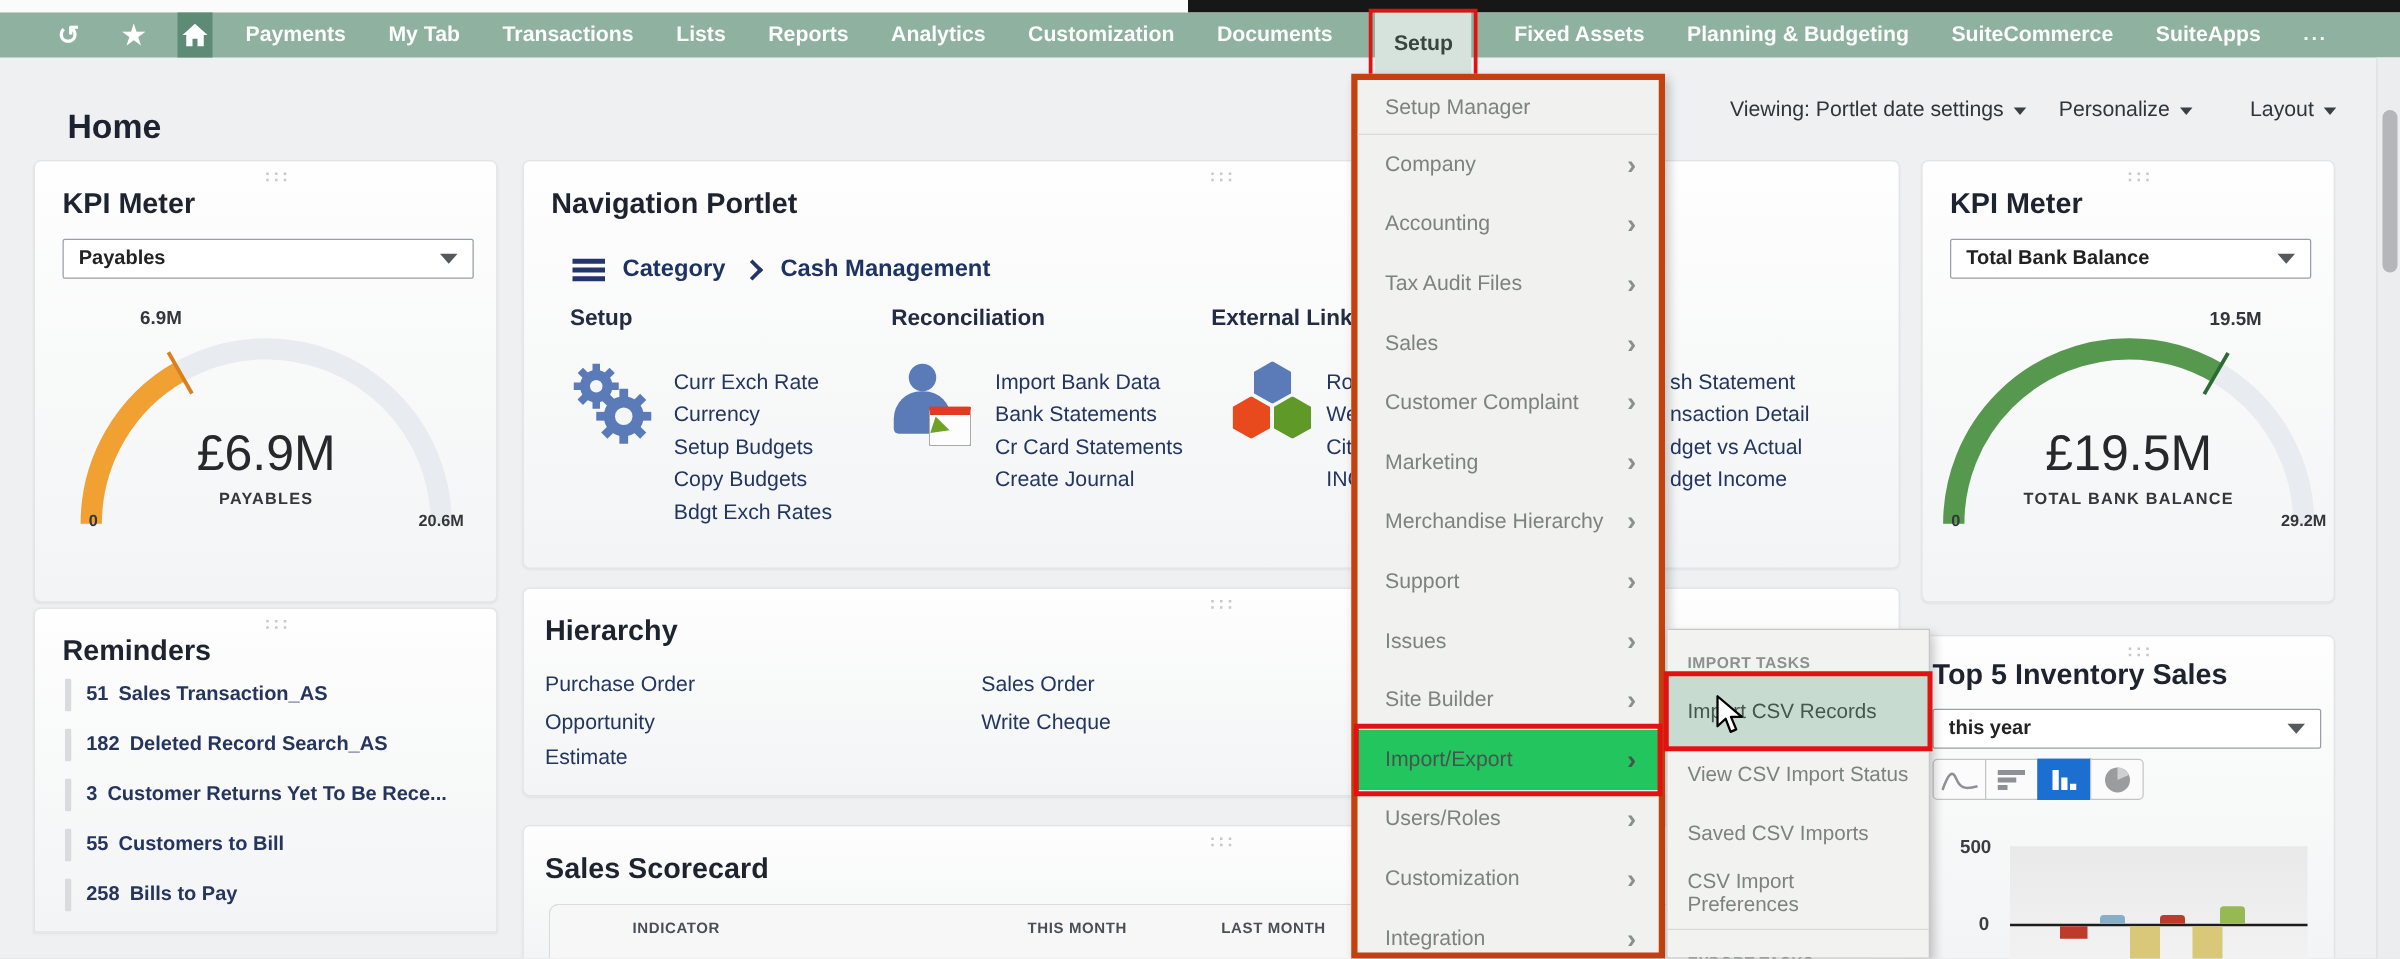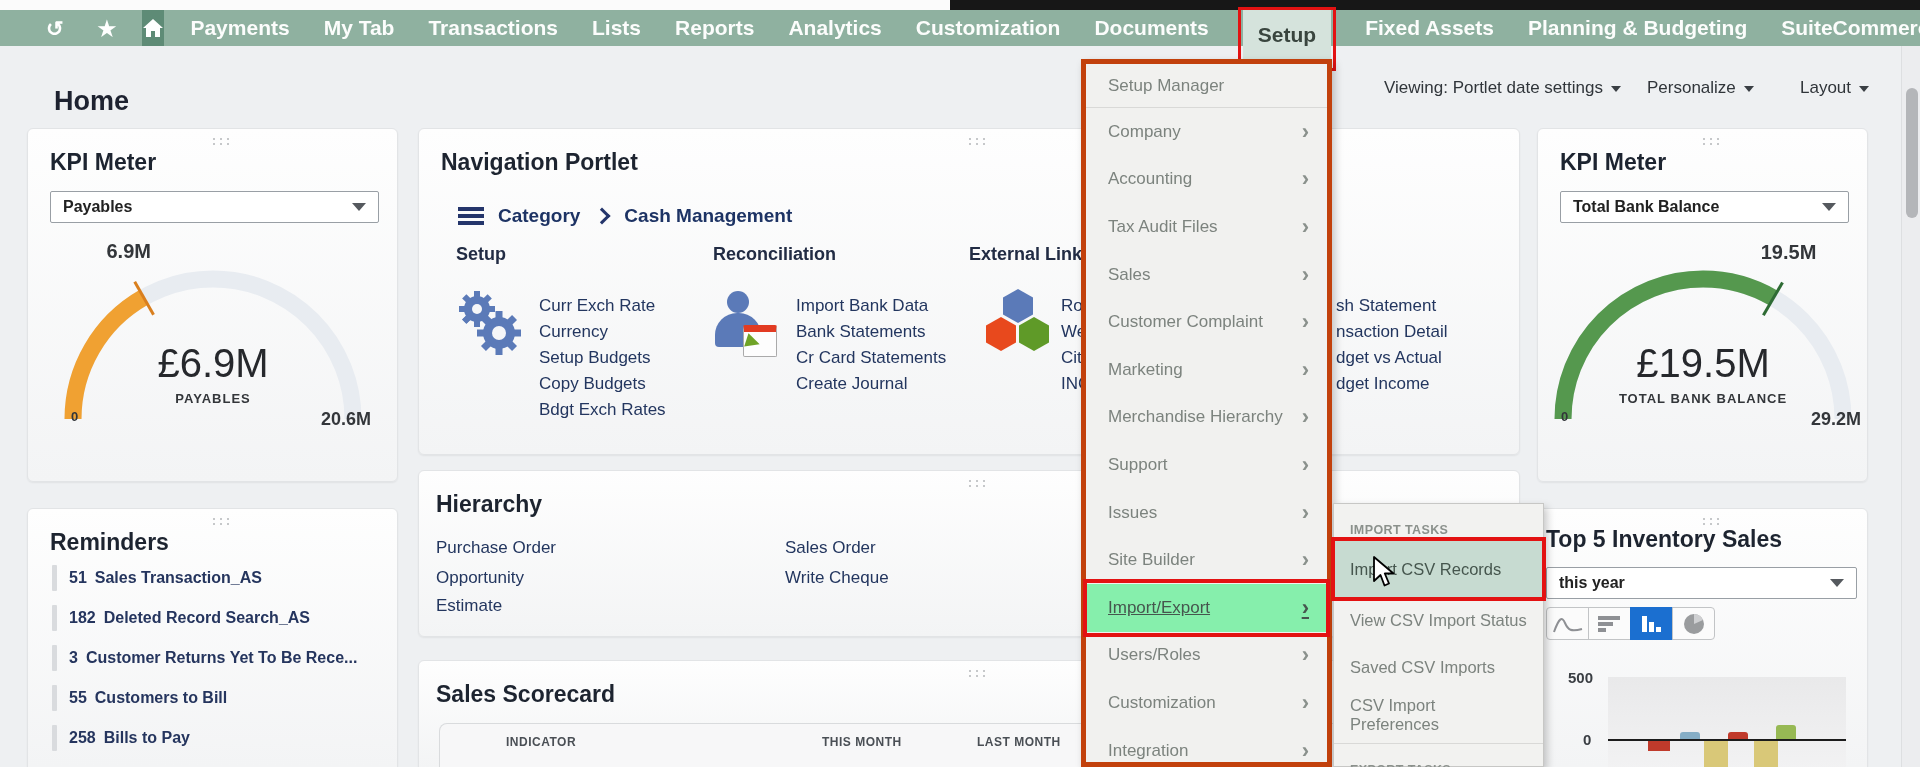--- a/index.html
+++ b/index.html
@@ -9,21 +9,21 @@
   
   .top-strip{position:absolute;left:0;top:0;width:100%;height:10px;
              background:linear-gradient(90deg,#fbfbfb 0 49.5%,#171717 49.5% 100%);}
 
   
   .navbar{position:absolute;left:0;top:10px;width:100%;height:36px;background:#8fb1a0;
           display:flex;align-items:center;gap:34px;padding-left:46px;box-sizing:border-box;z-index:6;}
   .nav-icon{color:#fff;font-size:21px;font-weight:bold;line-height:1;cursor:pointer;}
   .home-tab{height:36px;width:52px;background:#5e8b76;display:flex;align-items:center;
             justify-content:center;margin:0 -8px;}
-  .nav-item{color:#fcfdfc;font-weight:bold;font-size:21px;white-space:nowrap;text-decoration:none;cursor:pointer;}
+  .nav-item{color:#fcfdfc;font-weight:bold;font-size:17px;white-space:nowrap;text-decoration:none;cursor:pointer;}
   .nav-item-setup{background:#d5e3dc;color:#39453e;height:50px;padding:0 15px;display:flex;
                   align-items:center;position:relative;top:7px;}
   .nav-item-setup > span{color:#39453e;}
   .nav-more{margin-left:auto;margin-right:58px;color:#f2f5f3;font-weight:bold;font-size:16px;letter-spacing:2px;cursor:pointer;}
 
   
   .rf{position:absolute;border:3px solid #e31212;z-index:25;pointer-events:none;}
   .rf-setup{inset:-3px -5px -11px -5px;border-width:3px;}
   .rf-impexp{inset:-5px -3px -5px -3px;border-width:4px;}
   .rf-impcsv{inset:-4px -3px -4px -3px;border-width:4px;}
@@ -38,21 +38,21 @@
        border-right:5px solid transparent;border-top:6px solid #3a3f44;margin-left:8px;vertical-align:middle;}
 
   
   .portlet{position:absolute;background:linear-gradient(180deg,#fefefe,#f3f4f5);
            border:1px solid #e2e4e6;border-radius:6px;box-shadow:0 1px 2px rgba(0,0,0,.06);box-sizing:border-box;}
   .dots{position:absolute;top:9px;left:50%;width:2px;height:2px;background:#c6c8ca;
         box-shadow:7px 0 #c6c8ca,14px 0 #c6c8ca,0 5px #c6c8ca,7px 5px #c6c8ca,14px 5px #c6c8ca;}
   .ptitle{position:absolute;left:22px;top:20px;font-size:23px;font-weight:bold;color:#1d2430;}
 
   #p-kpi-left{left:27px;top:128px;width:371px;height:354px;}
-  #p-reminders{left:27px;top:508px;width:371px;height:260px;border-radius:6px 6px 0 0;}
+  #p-reminders{left:27px;top:486px;width:371px;height:260px;border-radius:6px 6px 0 0;}
   #p-nav{left:418px;top:128px;width:1102px;height:327px;}
   #p-shortcuts{left:418px;top:470px;width:1102px;height:167px;}
   #p-scorecard{left:418px;top:660px;width:1102px;height:108px;border-radius:6px 6px 0 0;}
   #p-kpi-right{left:1537px;top:128px;width:331px;height:354px;}
   #p-top5{left:1537px;top:508px;width:331px;height:260px;border-radius:6px 6px 0 0;}
 
   
   .kpi-select{position:absolute;left:22px;right:18px;top:62px;height:30px;background:#fff;
               border:1px solid #999fa5;border-radius:2px;display:flex;align-items:center;
               justify-content:space-between;padding:0 12px;font-size:16px;font-weight:bold;color:#222;cursor:pointer;}
@@ -61,22 +61,22 @@
 
   
   .gauge{position:absolute;top:128px;width:300px;height:180px;}
   #p-kpi-left .gauge{left:35px;}
   #p-kpi-right .gauge{left:15px;}
   .gauge svg{position:absolute;left:0;top:0;}
   .gauge-big{position:absolute;left:0;right:0;top:84px;text-align:center;font-size:40px;color:#26282c;}
   .gauge-sub{position:absolute;left:0;right:0;top:134px;text-align:center;font-size:13px;
              font-weight:bold;letter-spacing:1px;color:#33363a;}
   .gauge-min{position:absolute;left:8px;top:152px;font-size:13px;font-weight:bold;color:#33363a;}
-  .gauge-max{position:absolute;right:-8px;top:152px;font-size:18px;font-weight:bold;color:#33363a;}
-  .gauge-toplabel{position:absolute;font-size:20px;font-weight:bold;color:#33363a;transform:translate(-50%,-100%);}
+  .gauge-max{position:absolute;right:-8px;top:152px;font-size:13px;font-weight:bold;color:#33363a;}
+  .gauge-toplabel{position:absolute;font-size:15px;font-weight:bold;color:#33363a;transform:translate(-50%,-100%);}
 
   
   .breadcrumb{position:absolute;left:39px;top:76px;display:flex;align-items:center;gap:14px;}
   .hamburger{width:26px;height:18px;border-top:4px solid #24356b;border-bottom:4px solid #24356b;
              box-sizing:border-box;position:relative;}
   .hamburger::after{content:"";position:absolute;left:0;top:3px;width:100%;height:4px;background:#24356b;}
   .bc-text{font-size:19px;font-weight:bold;color:#1d3364;cursor:pointer;}
   .bc-chev{width:9px;height:9px;border-right:3px solid #24356b;border-top:3px solid #24356b;
            transform:rotate(45deg);margin:0 2px;}
   .nsec{position:absolute;top:115px;font-size:18px;font-weight:bold;color:#222c44;}
@@ -135,21 +135,21 @@
   .bar{position:absolute;}
 
   
   .menu-panel{position:absolute;left:1081px;top:59px;width:251px;height:708px;background:#f1f1ef;
               border:5px solid #c2410c;box-shadow:3px 4px 8px rgba(0,0,0,.22);z-index:10;box-sizing:border-box;}
   .menu-first{height:43px;display:flex;align-items:center;padding:0 22px;font-size:17px;color:#7c837e;
               border-bottom:1px solid #d9d9d7;cursor:pointer;}
   .menu-item{height:47.6px;display:flex;align-items:center;justify-content:space-between;
              padding:0 18px 0 22px;font-size:17px;color:#7c837e;cursor:pointer;position:relative;}
   .menu-item::after{content:"\203A";font-size:22px;color:#8a918c;font-weight:bold;line-height:1;}
-  .menu-item.hl{background:#86efac;color:#46564e;text-decoration:underline;}
+  .menu-item.hl{background:#22c55e;color:#46564e;}
   .menu-item.hl::after{color:#46564e;}
 
   
   .sub-panel{position:absolute;left:1333px;top:503px;width:211px;height:264px;background:#f2f2f0;
              border:1px solid #c7c7c5;box-shadow:3px 4px 8px rgba(0,0,0,.22);z-index:11;box-sizing:border-box;}
   .sub-header{height:33px;display:flex;align-items:flex-end;padding:0 16px 4px;font-size:12.5px;
               color:#8b918c;letter-spacing:.4px;font-weight:bold;}
   .sub-header.divided{border-top:1px solid #d9d9d7;margin-top:5px;}
   .sub-item{height:47px;display:flex;align-items:center;padding:0 16px;font-size:16.5px;color:#7c837e;
             cursor:pointer;position:relative;}

